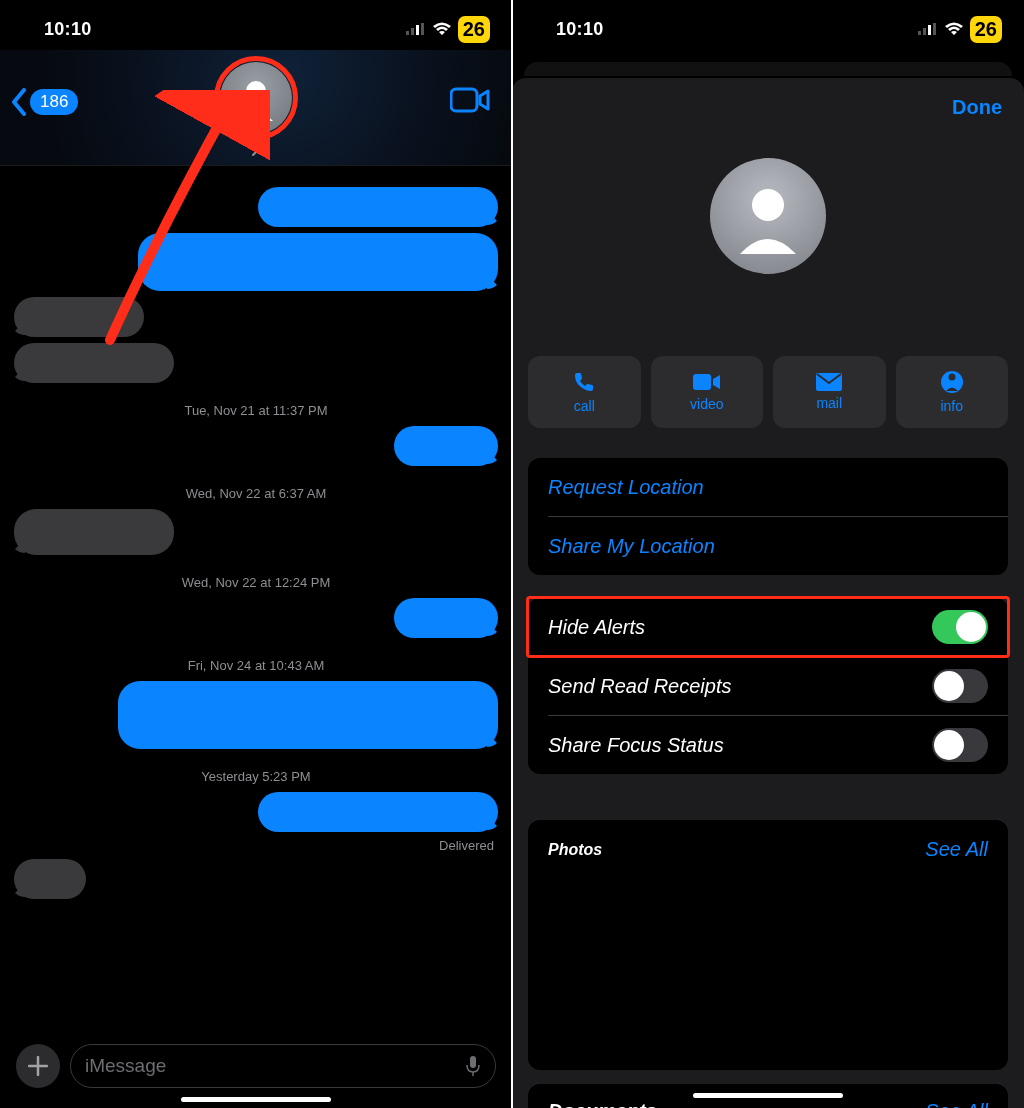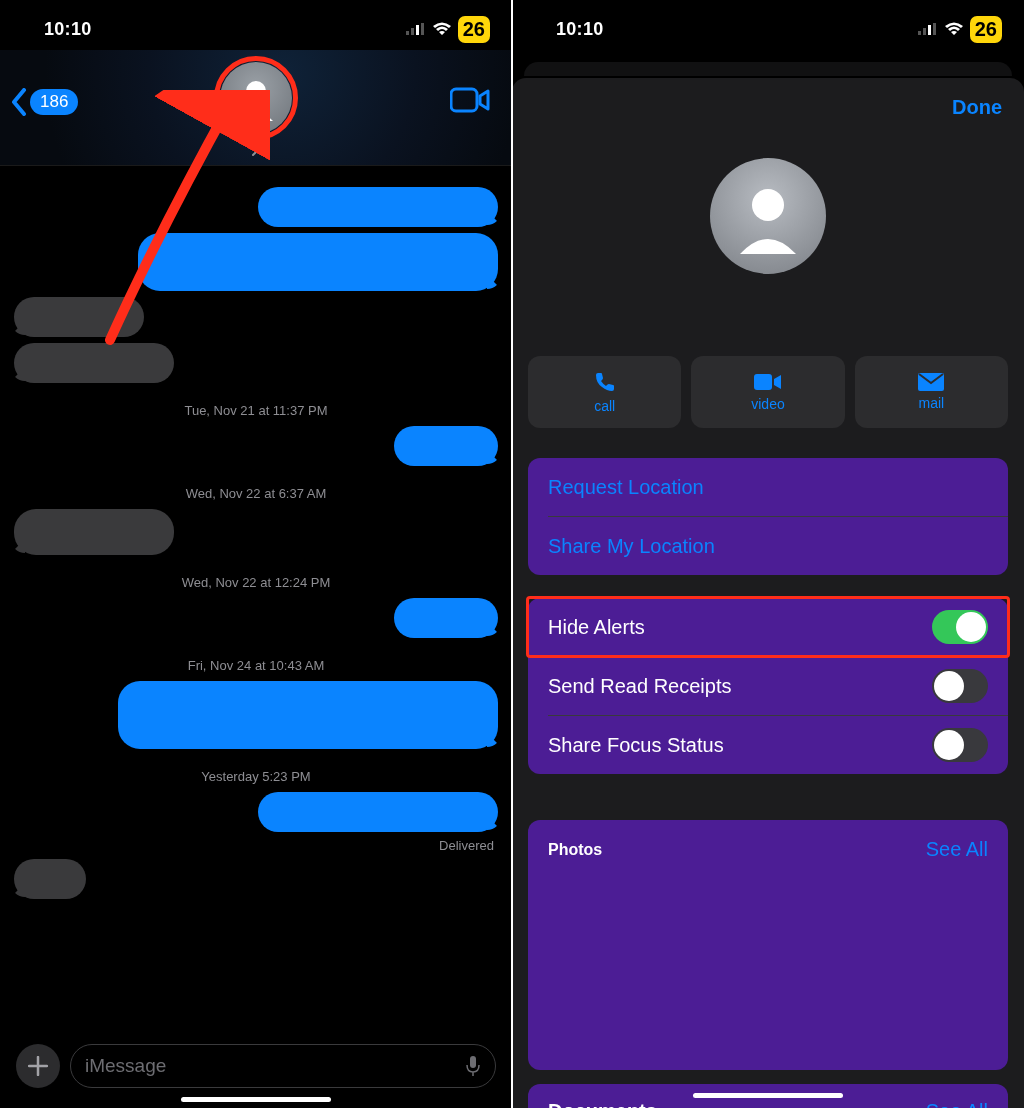--- a/index.html
+++ b/index.html
@@ -155,21 +155,21 @@
   .action-card {
     flex:1; height:72px; border-radius:12px;
     background:#2c2c2e;
     display:flex; flex-direction:column; align-items:center; justify-content:center;
     gap:4px; color:#0a84ff;
   }
   .action-card .lbl { font-size:14px; }
 
   .group {
     position:absolute; left:16px; right:16px;
-    background:#4c1d95; border-radius:12px;
+    background:#000000; border-radius:12px;font-style:italic;
   }
   .grp-loc { top:380px; }
   .row {
     height:58px; display:flex; align-items:center; padding:0 20px;
     color:#0a84ff; font-size:20px;
   }
   .row.white { color:#fff; justify-content:space-between; }
   .sep { height:1px; background:#3a3a3c; margin-left:20px; }
 
   .grp-toggles { top:520px; }
@@ -336,20 +336,28 @@
             </svg>
           <div class="lbl">video</div>
         </div>
         <div class="action-card">
           <svg width="26" height="18" viewBox="0 0 26 18">
               <rect x="0" y="0" width="26" height="18" rx="2" fill="#0a84ff"></rect>
               <path d="M1 1 L13 10 L25 1" stroke="#2c2c2e" stroke-width="2" fill="none"></path>
             </svg>
           <div class="lbl">mail</div>
         </div>
+        <div class="action-card">
+          <svg width="24" height="24" viewBox="0 0 24 24">
+              <circle cx="12" cy="12" r="11" fill="#0a84ff"></circle>
+              <circle cx="12" cy="7" r="3.5" fill="#2c2c2e"></circle>
+              <path d="M6 21 Q12 14 18 21" fill="#2c2c2e"></path>
+            </svg>
+          <div class="lbl">info</div>
+        </div>
       </div>
 
       <div class="group grp-loc">
         <div class="row">Request Location</div>
         <div class="sep"></div>
         <div class="row">Share My Location</div>
       </div>
 
       <div class="group grp-toggles">
         <div class="row white">

